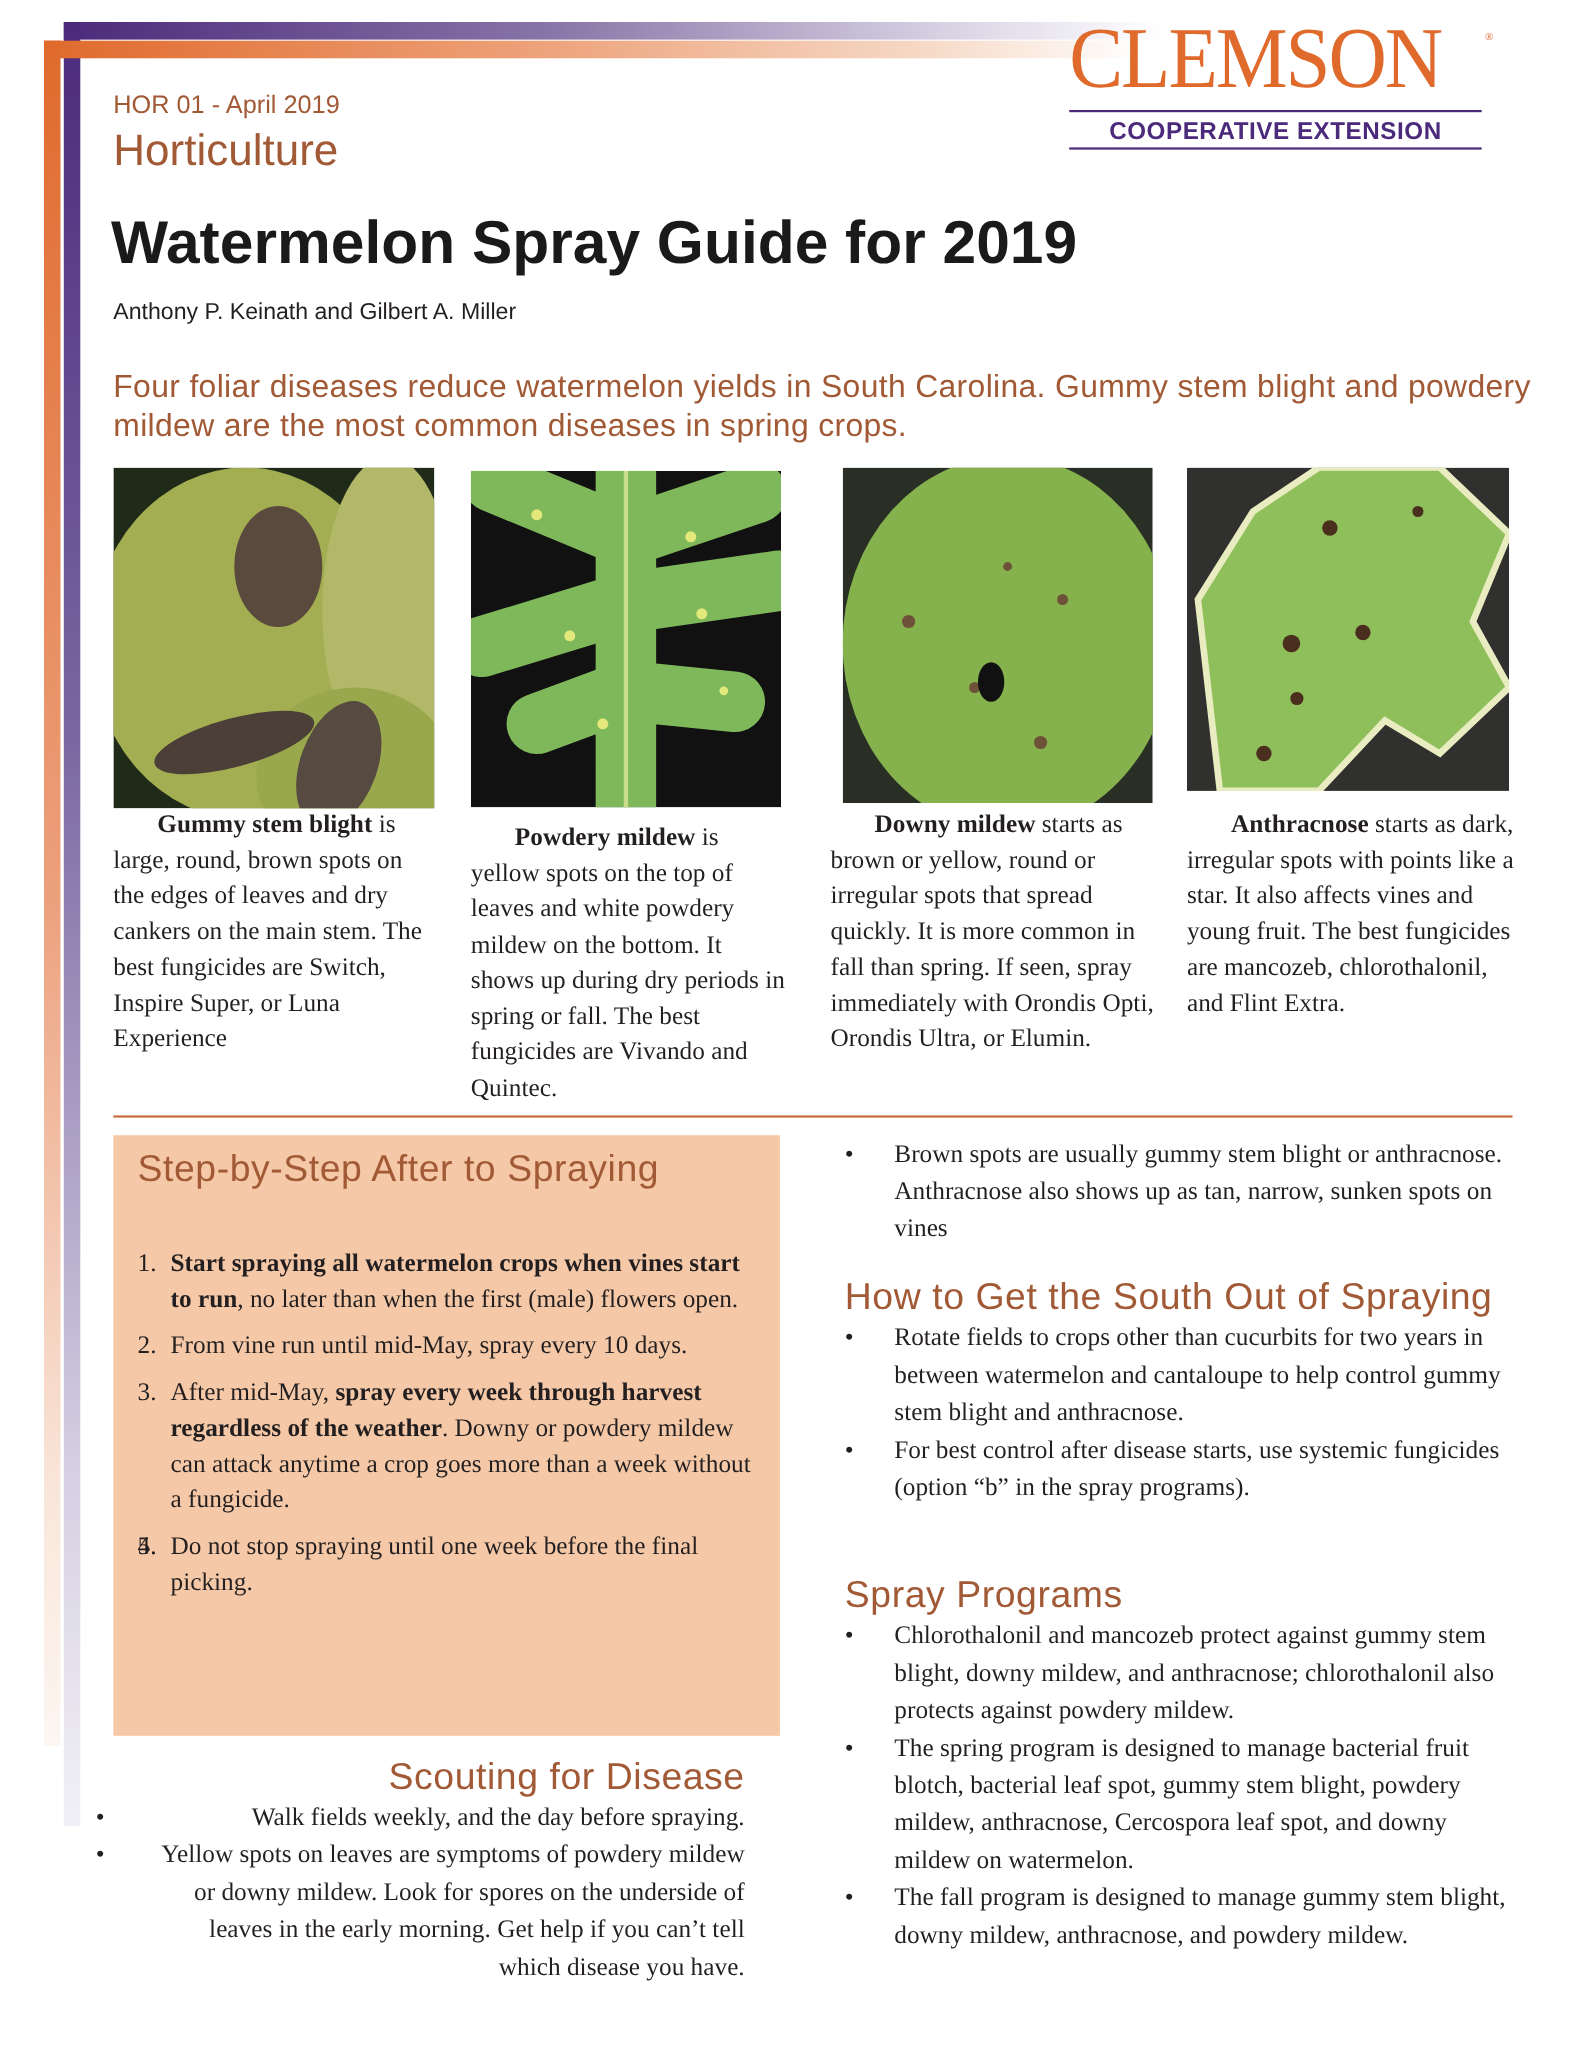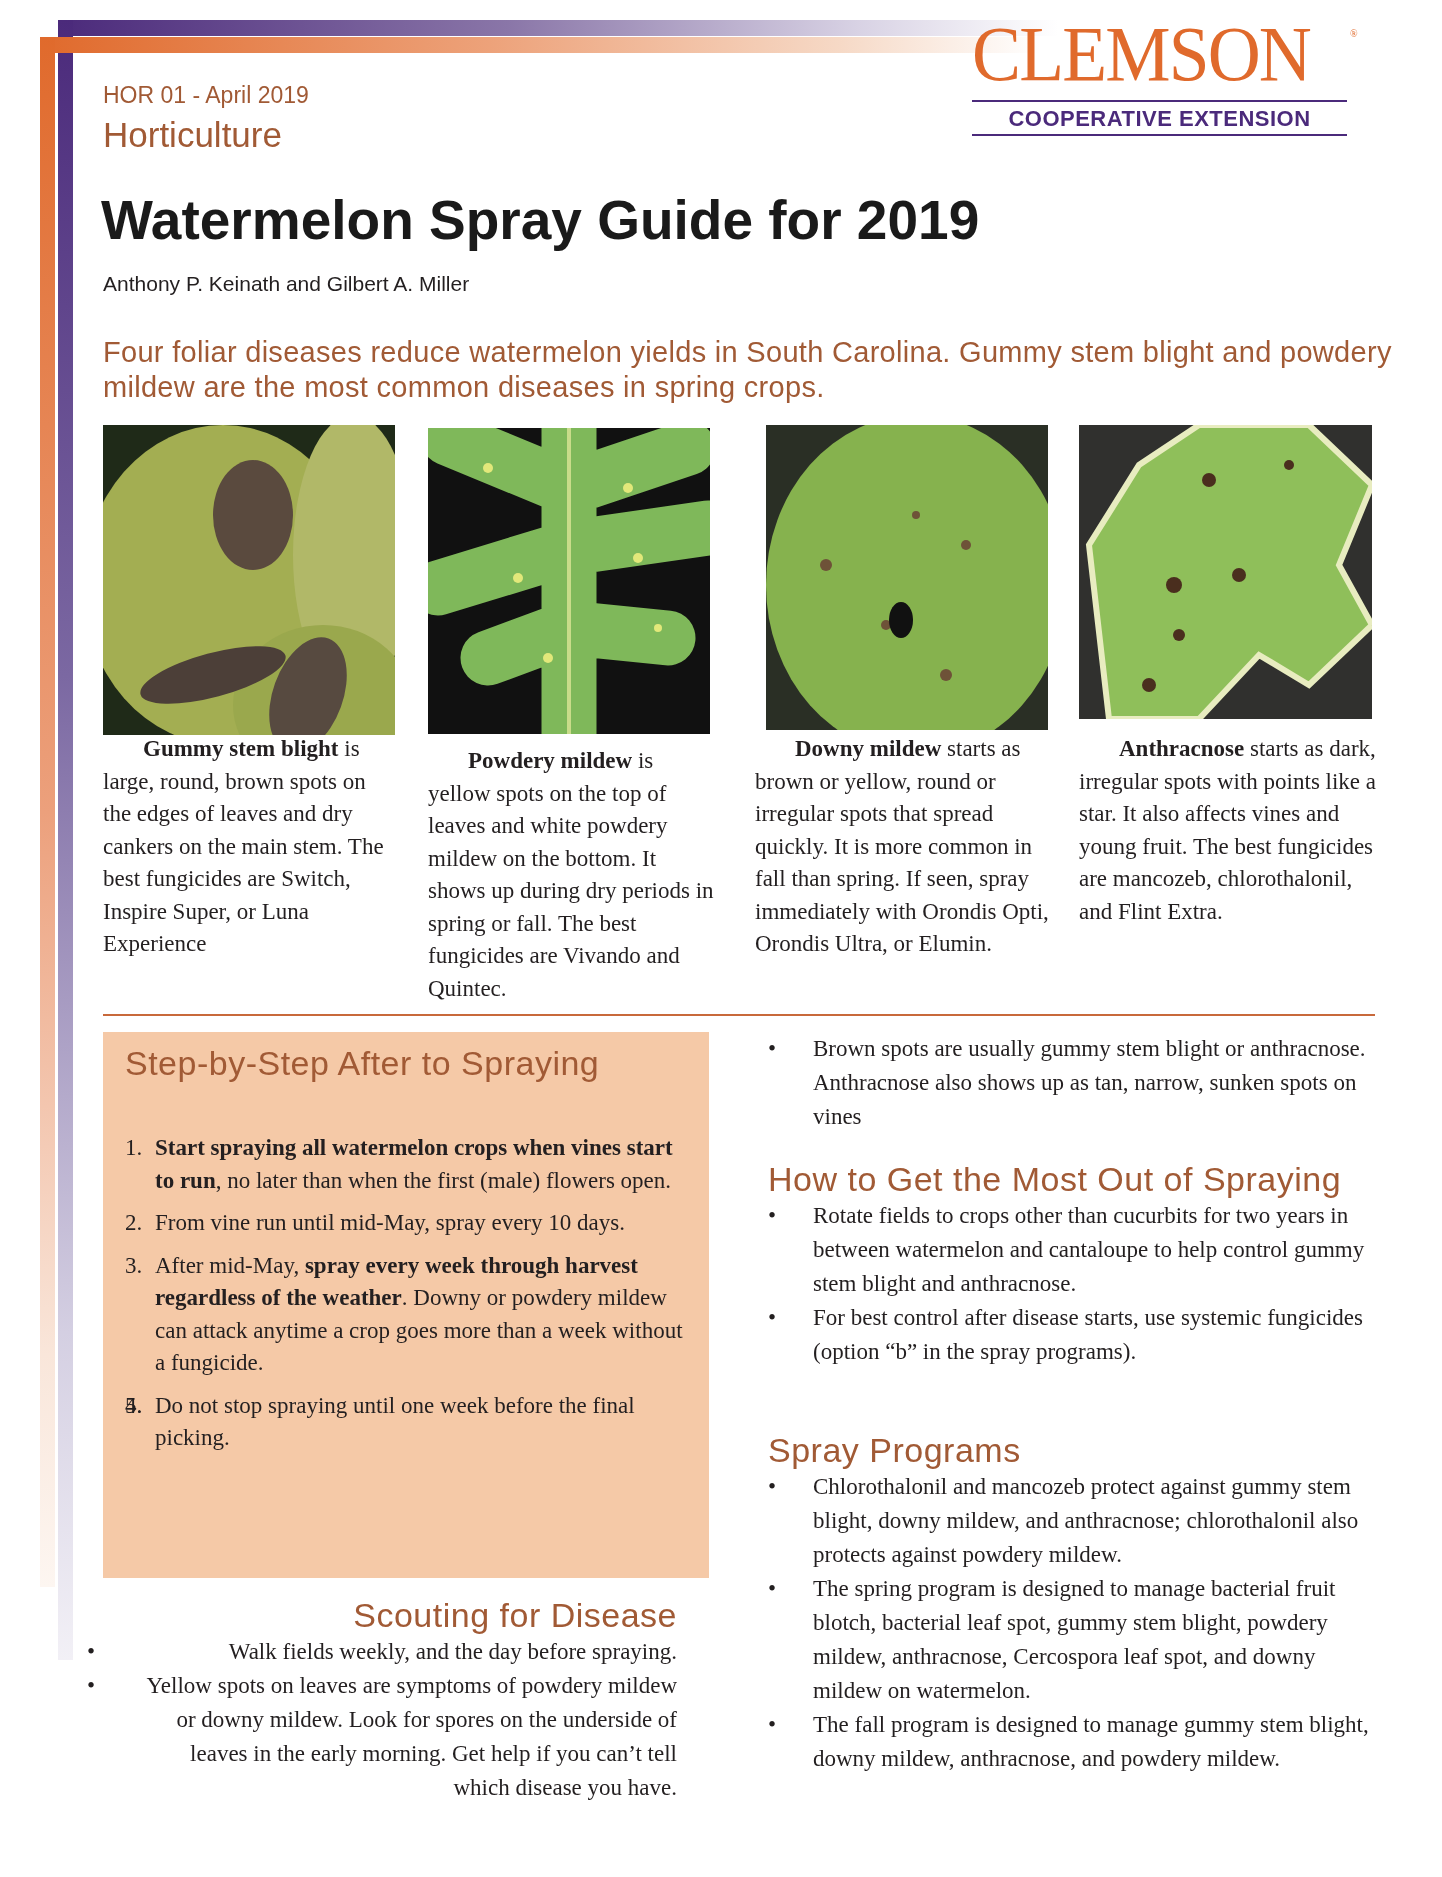--- a/index.html
+++ b/index.html
@@ -7,21 +7,21 @@
   .bar-purple-top{position:absolute;left:58px;top:20px;width:1000px;height:16px;background:linear-gradient(90deg,#4b2a7b 0%,#8a76a8 45%,#d8d2e4 80%,#ffffff 100%);}
   .bar-orange-top{position:absolute;left:40px;top:37px;width:1000px;height:16px;background:linear-gradient(90deg,#e06a2c 0%,#eda27a 45%,#f6d9c6 80%,#ffffff 100%);}
   .bar-orange-left{position:absolute;left:40px;top:37px;width:15px;height:1550px;background:linear-gradient(180deg,#e06a2c 0%,#eca07c 50%,#f9e6da 85%,#fdf6f1 100%);}
   .bar-purple-left{position:absolute;left:58px;top:20px;width:15px;height:1640px;background:linear-gradient(180deg,#4b2a7b 0%,#7b68a2 40%,#d4cfe2 80%,#f2f0f6 100%);}
   .logo{position:absolute;left:972px;top:14px;width:388px;height:110px;}
   .logo .word{font-family:"Liberation Serif",serif;color:#e06a2c;font-size:79px;line-height:80px;letter-spacing:-2px;transform:scaleX(0.93);transform-origin:left top;white-space:nowrap;}
   .logo .reg{position:absolute;left:378px;top:14px;font-size:10px;color:#e06a2c;}
   .logo .rule{position:absolute;left:0;width:375px;height:2px;background:#4b2a7b;}
   .logo .sub{position:absolute;left:0;top:92px;width:375px;text-align:center;font-family:"Liberation Sans",sans-serif;font-weight:bold;color:#4b2a7b;font-size:22px;letter-spacing:0.5px;}
   .series{position:absolute;left:103px;top:82px;font-family:"Liberation Sans",sans-serif;color:#a15a35;font-size:23px;}
-  .dept{position:absolute;left:103px;top:115px;font-family:"Liberation Sans",sans-serif;color:#a15a35;font-size:35px;}
+  .dept{position:absolute;left:103px;top:115px;font-family:"Liberation Sans",sans-serif;color:#a15a35;font-size:40px;}
   .title{position:absolute;left:101px;top:188px;font-family:"Liberation Sans",sans-serif;font-weight:bold;font-size:55px;color:#1a1a1a;white-space:nowrap;}
   .authors{position:absolute;left:103px;top:272px;font-family:"Liberation Sans",sans-serif;font-size:21px;color:#231f20;}
   .intro{position:absolute;left:103px;top:335px;width:1300px;font-family:"Liberation Sans",sans-serif;color:#a15a35;font-size:29px;line-height:35px;letter-spacing:0.3px;}
   .photo{position:absolute;overflow:hidden;}
   .photo svg{width:100%;height:100%;display:block;}
   .caption{position:absolute;font-size:23px;line-height:32.5px;color:#231f20;}
   .caption b{font-weight:bold;margin-left:40px;}
   .hr{position:absolute;left:103px;top:1014px;width:1272px;height:2px;background:#c8693b;}
   .stepbox{position:absolute;left:103px;top:1032px;width:606px;height:546px;background:#f5c9a7;}
   .h2{font-family:"Liberation Sans",sans-serif;color:#a15a35;font-size:34px;line-height:35px;letter-spacing:0.5px;}
@@ -137,21 +137,21 @@
   </ul>
 </div>
 
 <div class="sec" style="left:768px;top:1032px;width:620px;">
   <ul class="bullets">
     <li><span class="dot">•</span><span>Brown spots are usually gummy stem blight or anthracnose. Anthracnose also shows up as tan, narrow, sunken spots on vines</span></li>
   </ul>
 </div>
 
 <div class="sec" style="left:768px;top:1162px;width:620px;">
-  <div class="h2">How to Get the Most Out of Spraying</div>
+  <div class="h2">How to Get the South Out of Spraying</div>
   <ul class="bullets" style="margin-top:2px;">
     <li><span class="dot">•</span><span>Rotate fields to crops other than cucurbits for two years in between watermelon and cantaloupe to help control gummy stem blight and anthracnose.</span></li>
     <li><span class="dot">•</span><span>For best control after disease starts, use systemic fungicides (option “b” in the spray programs).</span></li>
   </ul>
 </div>
 
 <div class="sec" style="left:768px;top:1433px;width:620px;">
   <div class="h2">Spray Programs</div>
   <ul class="bullets" style="margin-top:2px;">
     <li><span class="dot">•</span><span>Chlorothalonil and mancozeb protect against gummy stem blight, downy mildew, and anthracnose; chlorothalonil also protects against powdery mildew.</span></li>

